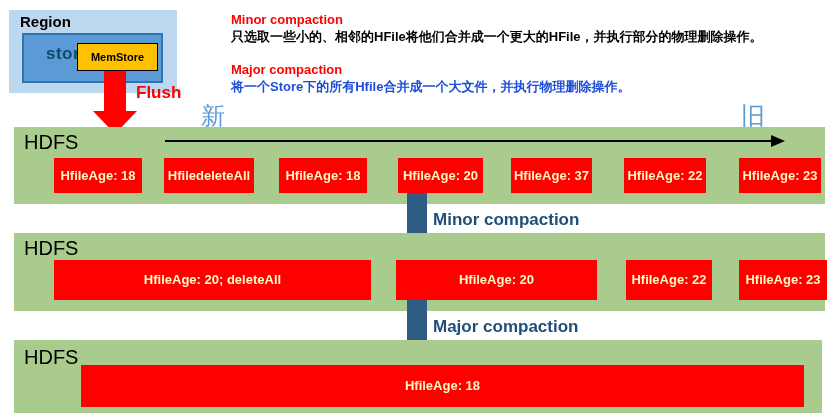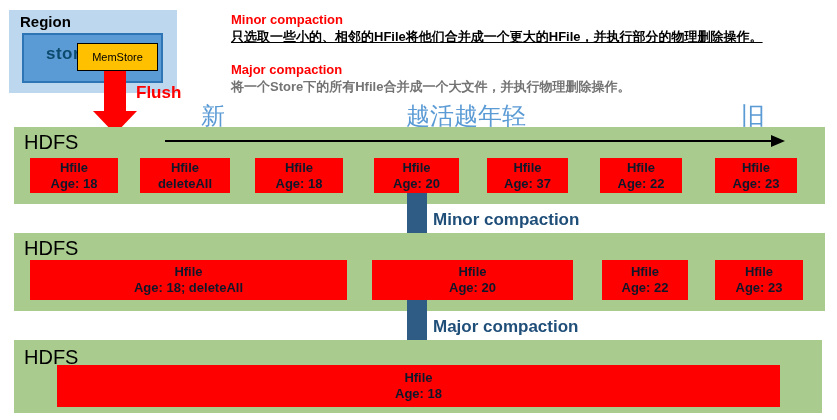--- a/index.html
+++ b/index.html
@@ -8,30 +8,30 @@
     font-family:"Liberation Sans","DejaVu Sans",sans-serif;
   }
   .abs{position:absolute;}
 
   
   .region-box{left:9px;top:10px;width:168px;height:83px;background:#BDD7EE;}
   .region-title{left:20px;top:13px;font-size:15px;font-weight:bold;color:#000;}
   .store-box{left:22px;top:33px;width:141px;height:50px;background:#5B9BD5;border:2px solid #2E75B6;box-sizing:border-box;}
   .store-label{left:30px;top:44px;font-size:17px;font-weight:bold;color:#0c4a6e;letter-spacing:0.5px;margin-left:16px;}
   .memstore-box{left:77px;top:43px;width:81px;height:28px;background:#FFC000;border:1px solid #000;box-sizing:border-box;
-    display:flex;align-items:center;justify-content:center;font-size:11px;font-weight:normal;color:#000;}
+    display:flex;align-items:center;justify-content:center;font-size:11px;font-weight:bold;color:#000;}
 
   .flush-arrow{left:93px;top:71px;}
   .flush-label{left:136px;top:83px;font-size:17px;font-weight:bold;color:#FF0000;}
 
   
   .minor-title{left:231px;top:12px;font-size:13px;font-weight:bold;color:#FF0000;}
-  .minor-desc{left:231px;top:28px;width:600px;font-size:13px;font-weight:bold;color:#000;text-decoration:underline;}
+  .minor-desc{left:231px;top:28px;width:600px;font-size:13px;font-weight:bold;color:#000;}
   .major-title{left:231px;top:62px;font-size:13px;font-weight:bold;color:#FF0000;}
-  .major-desc{left:231px;top:78px;width:600px;font-size:13px;font-weight:bold;color:#737373;}
+  .major-desc{left:231px;top:78px;width:600px;font-size:13px;font-weight:bold;color:#1d4ed8;}
 
   
   .axis-label{font-size:24px;color:#5B9BD5;top:100px;}
   .axis-new{left:201px;}
   .axis-mid{left:406px;}
   .axis-old{left:741px;}
 
   
   .band{background:#A9CB8E;left:14px;width:811px;}
   .band1{top:127px;height:77px;}
@@ -39,22 +39,22 @@
   .band3{top:340px;height:73px;width:808px;}
   .hdfs-label{font-size:20px;font-weight:normal;color:#000;}
   .hdfs1{left:24px;top:131px;}
   .hdfs2{left:24px;top:237px;}
   .hdfs3{left:24px;top:346px;}
 
   .timeline-arrow{left:165px;top:134px;}
 
   
   .hfile{
-    background:#FF0000;color:#0f172a;font-weight:bold;font-size:13px;line-height:16px;
-    display:flex;flex-direction:column;align-items:center;justify-content:center;text-align:center;
+    background:#FF0000;color:#fef9c3;font-weight:bold;font-size:13px;line-height:16px;
+    display:flex;flex-direction:row;align-items:center;justify-content:center;text-align:center;margin-left:24px;
   }
   .row1{top:158px;height:35px;}
   .b1f1{left:30px;width:88px;}
   .b1f2{left:140px;width:90px;}
   .b1f3{left:255px;width:88px;}
   .b1f4{left:374px;width:85px;}
   .b1f5{left:487px;width:81px;}
   .b1f6{left:600px;width:82px;}
   .b1f7{left:715px;width:82px;}
   .row2{top:260px;height:40px;}
@@ -90,21 +90,20 @@
     <polygon points="0,40 44,40 22,63" fill="#FF0000"></polygon>
   </svg>
   <div class="abs flush-label">Flush</div>
 
   <div class="abs minor-title">Minor compaction</div>
   <div class="abs minor-desc">只选取一些小的、相邻的HFile将他们合并成一个更大的HFile，并执行部分的物理删除操作。</div>
   <div class="abs major-title">Major compaction</div>
   <div class="abs major-desc">将一个Store下的所有Hfile合并成一个大文件，并执行物理删除操作。</div>
 
   <div class="abs axis-label axis-new">新</div>
-  <div class="abs axis-label axis-mid">越活越年轻</div>
   <div class="abs axis-label axis-old">旧</div>
 
   <div class="abs band band1"></div>
   <div class="abs hdfs-label hdfs1">HDFS</div>
   <svg class="abs timeline-arrow" width="620" height="14" viewBox="0 0 620 14">
     <line x1="0" y1="7" x2="608" y2="7" stroke="#000" stroke-width="2"></line>
     <polygon points="606,1 620,7 606,13" fill="#000"></polygon>
   </svg>
 
   <div class="abs hfile row1 b1f1">
@@ -140,21 +139,21 @@
     <rect x="14" y="0" width="20" height="43" fill="#2E5C84"></rect>
     <polygon points="0,42 48,42 24,60" fill="#2E5C84"></polygon>
   </svg>
   <div class="abs compaction-label minor-label">Minor compaction</div>
 
   <div class="abs band band2"></div>
   <div class="abs hdfs-label hdfs2">HDFS</div>
 
   <div class="abs hfile row2 b2f1">
     <div>Hfile</div>
-    <div>Age: 18; deleteAll</div>
+    <div>Age: 20; deleteAll</div>
   </div>
   <div class="abs hfile row2 b2f2">
     <div>Hfile</div>
     <div>Age: 20</div>
   </div>
   <div class="abs hfile row2 b2f3">
     <div>Hfile</div>
     <div>Age: 22</div>
   </div>
   <div class="abs hfile row2 b2f4">

